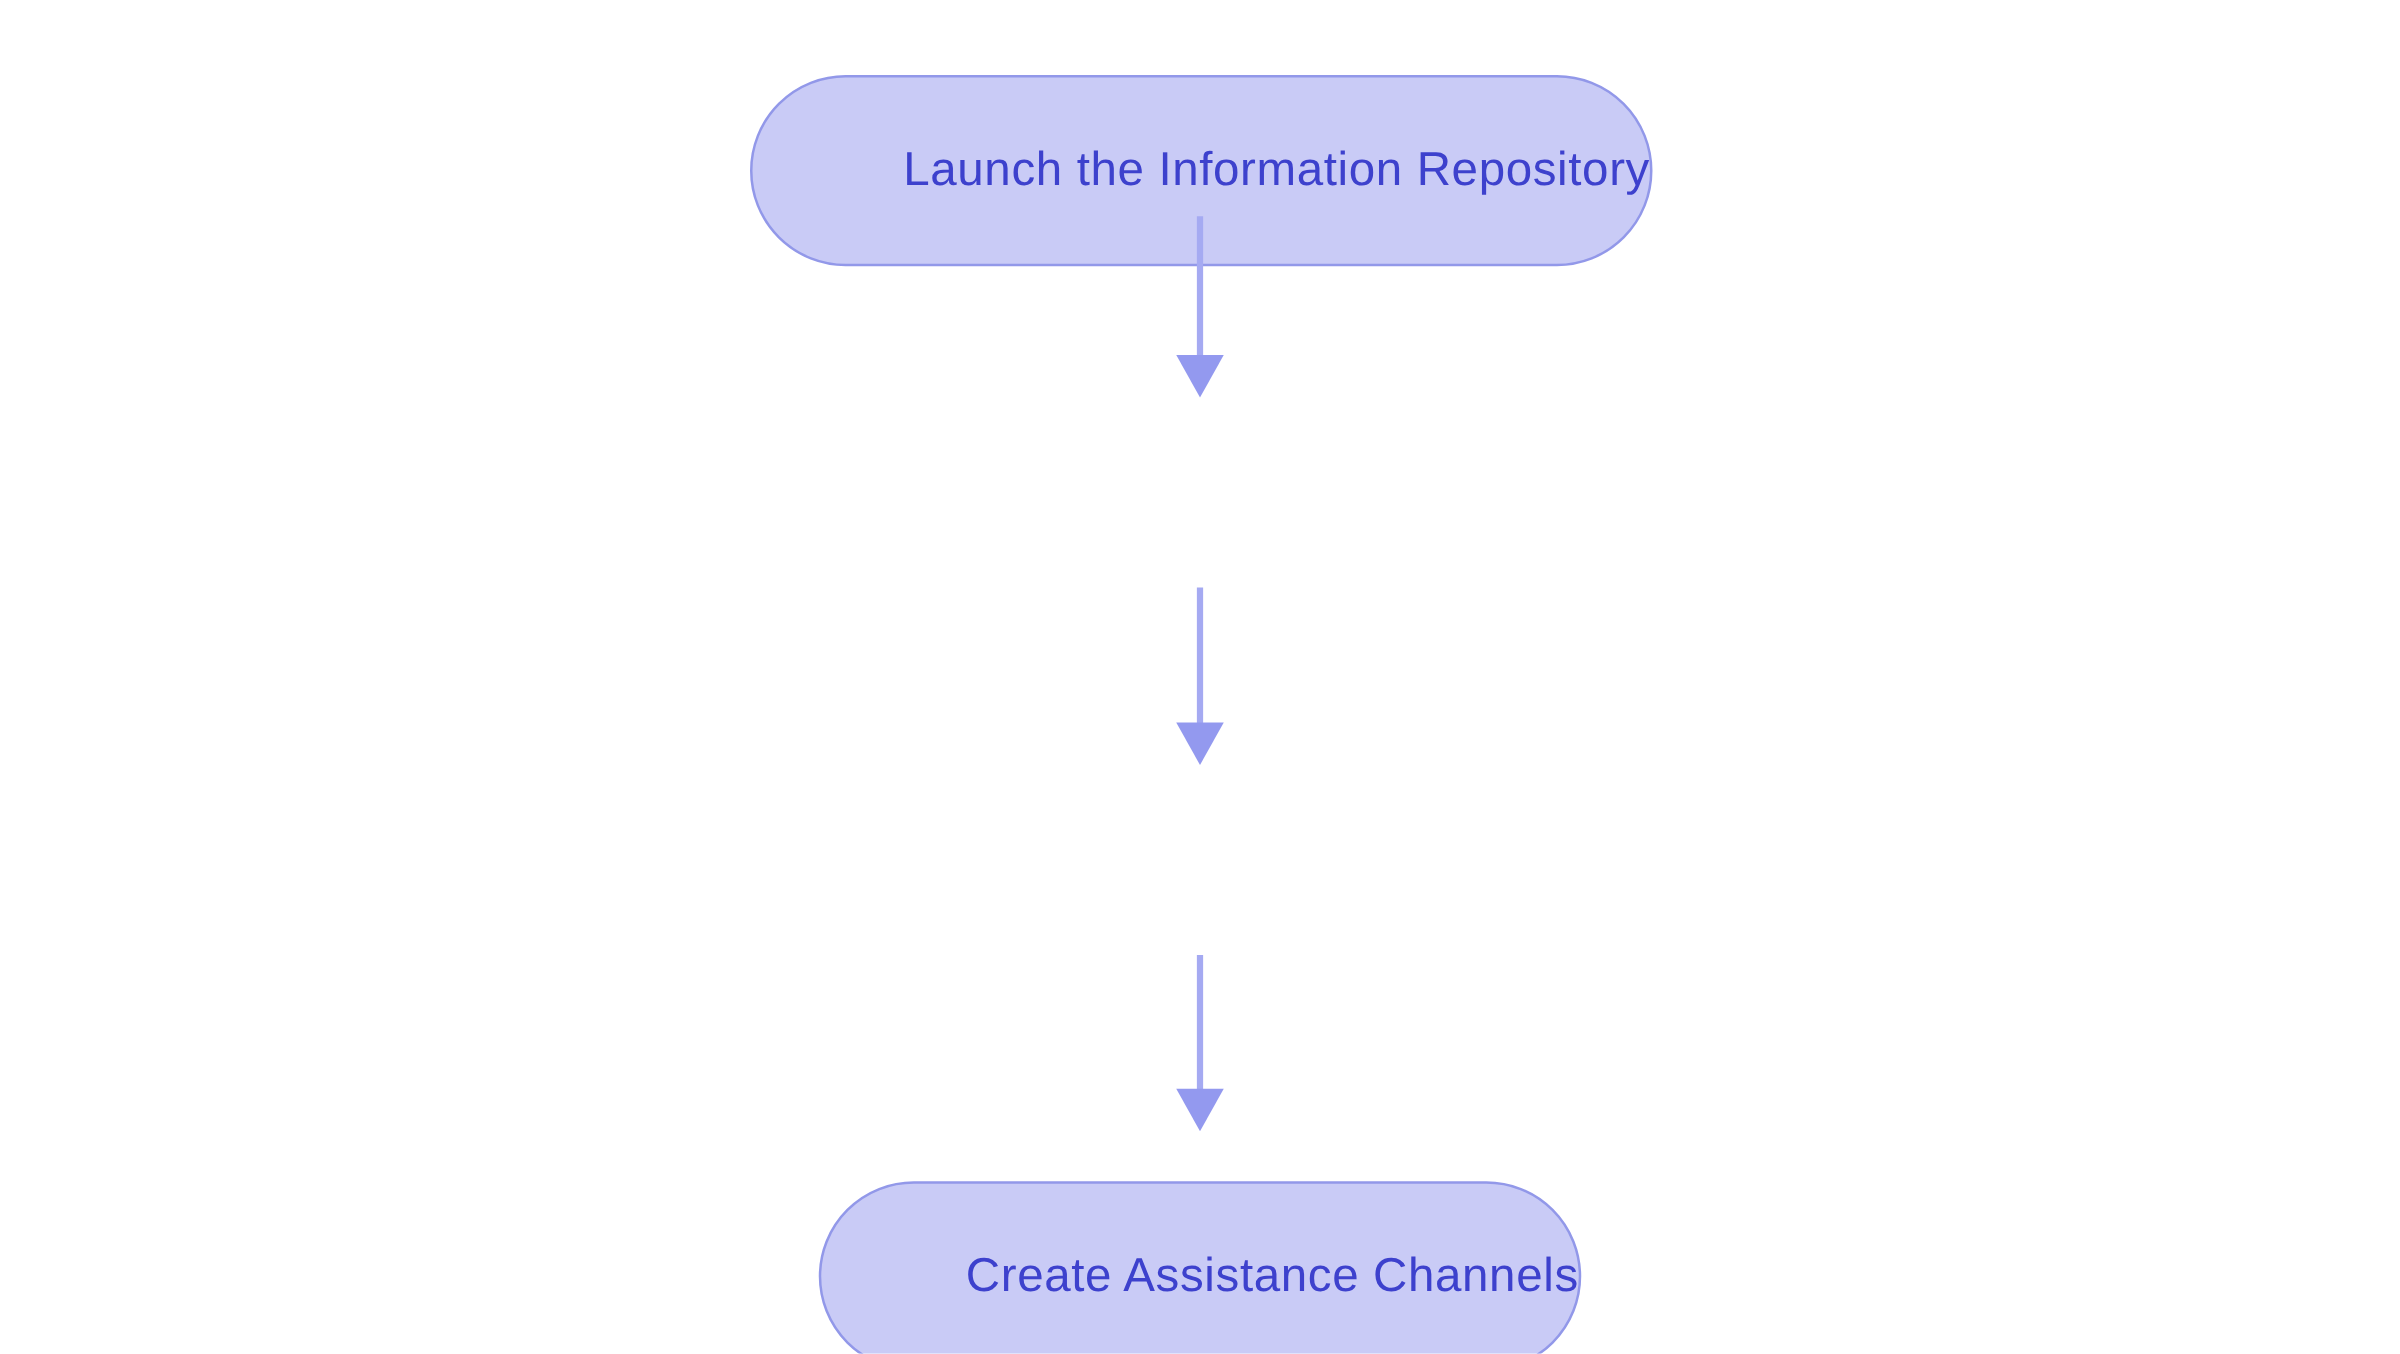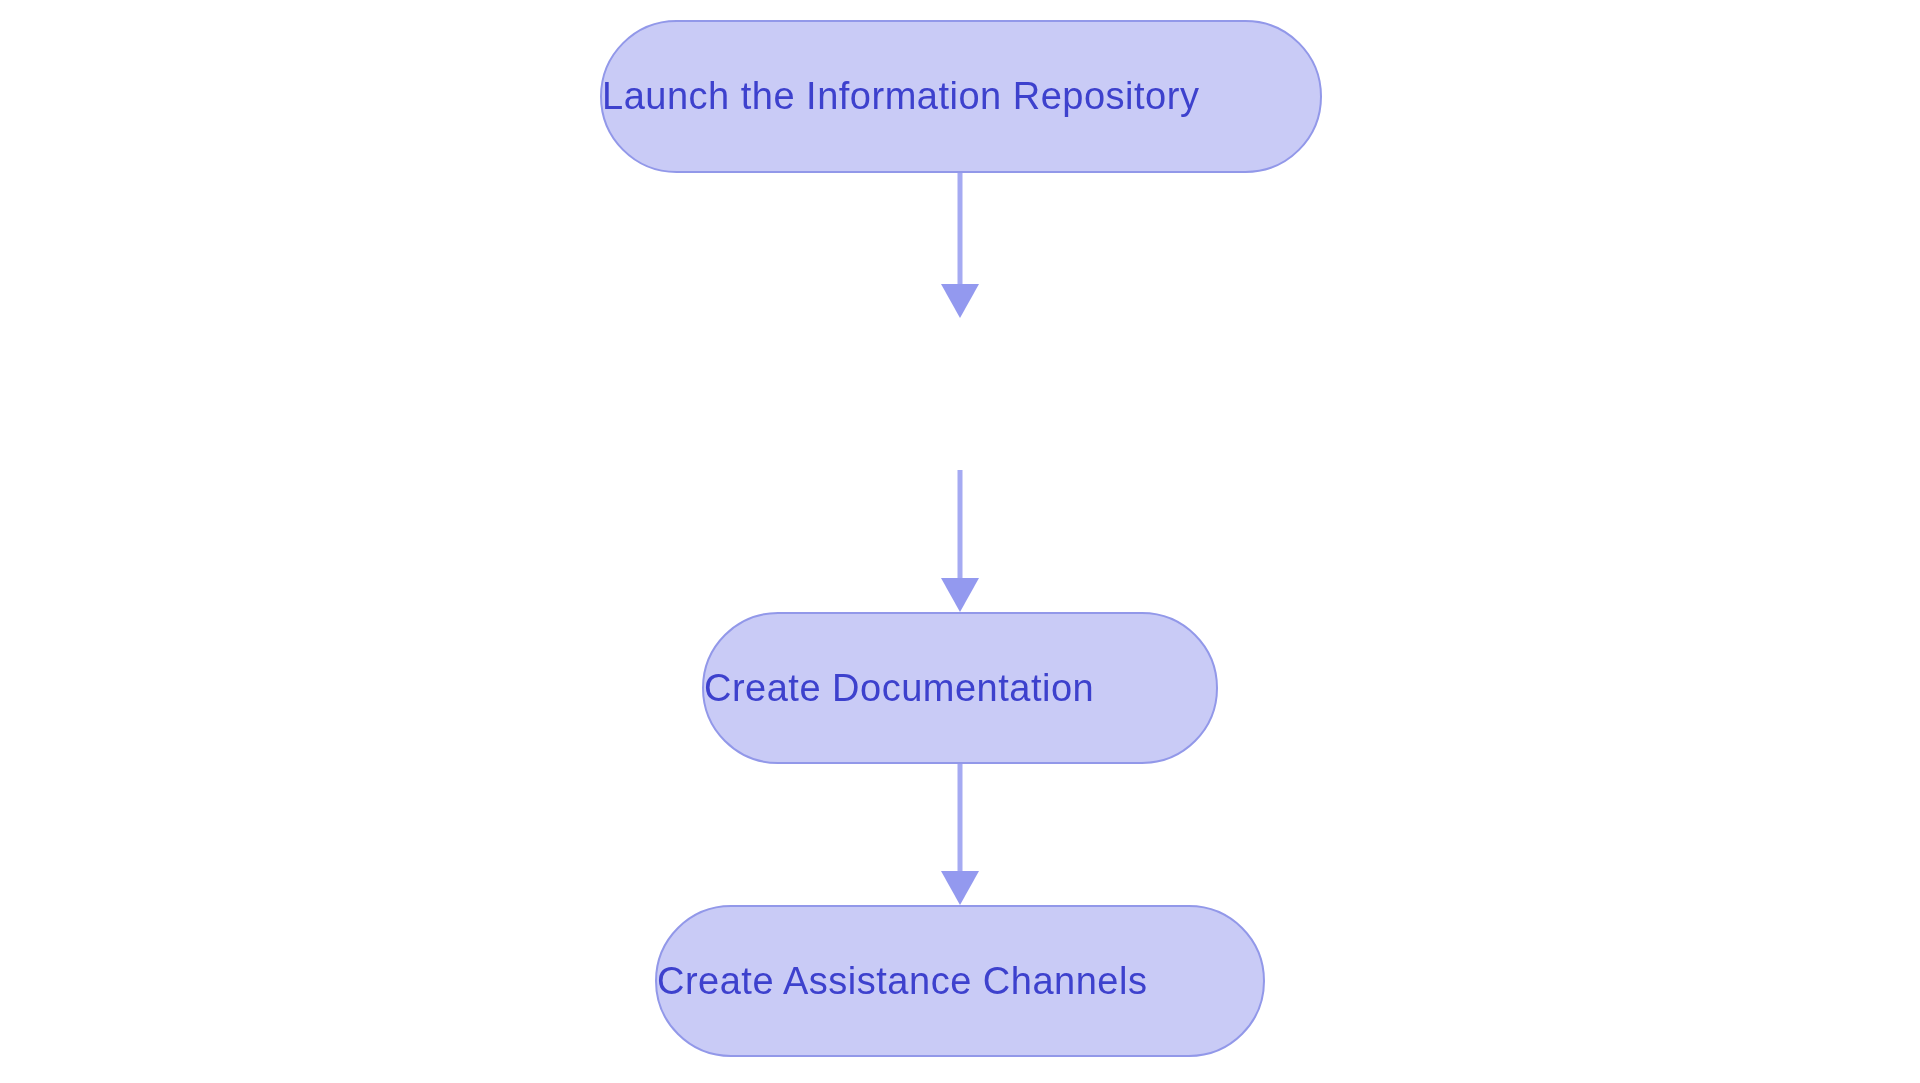--- a/index.html
+++ b/index.html
@@ -24,21 +24,22 @@
     font-family: "Liberation Sans", "DejaVu Sans", sans-serif;
   }
   .node {
     position: absolute;
     box-sizing: border-box;
     background: var(--node-fill);
     border: 2px solid var(--node-border);
     border-radius: 77px;
     display: flex;
     align-items: center;
-    justify-content: flex-start;
+    justify-content: flex-end;
+    margin-top: 40px;
   }
   .node-label {
     color: var(--text-color);
     font-size: 38px;
     font-weight: 400;
     letter-spacing: 0.5px;
     white-space: nowrap;
   }
   .node.n1 { left: 600px; top: 20px;  width: 722px; height: 153px; }
   .node.n2 { left: 613px; top: 318px; width: 695px; height: 152px; }
@@ -86,23 +87,20 @@
     <div class="arrow-line"></div>
     <div class="arrow-head"></div>
   </div>
 
 
   <div class="arrow a2">
     <div class="arrow-line"></div>
     <div class="arrow-head"></div>
   </div>
 
-  <div class="node n3">
-    <span class="node-label">Create Documentation</span>
-  </div>
 
   <div class="arrow a3">
     <div class="arrow-line"></div>
     <div class="arrow-head"></div>
   </div>
 
   <div class="node n4">
     <span class="node-label">Create Assistance Channels</span>
   </div>
 

